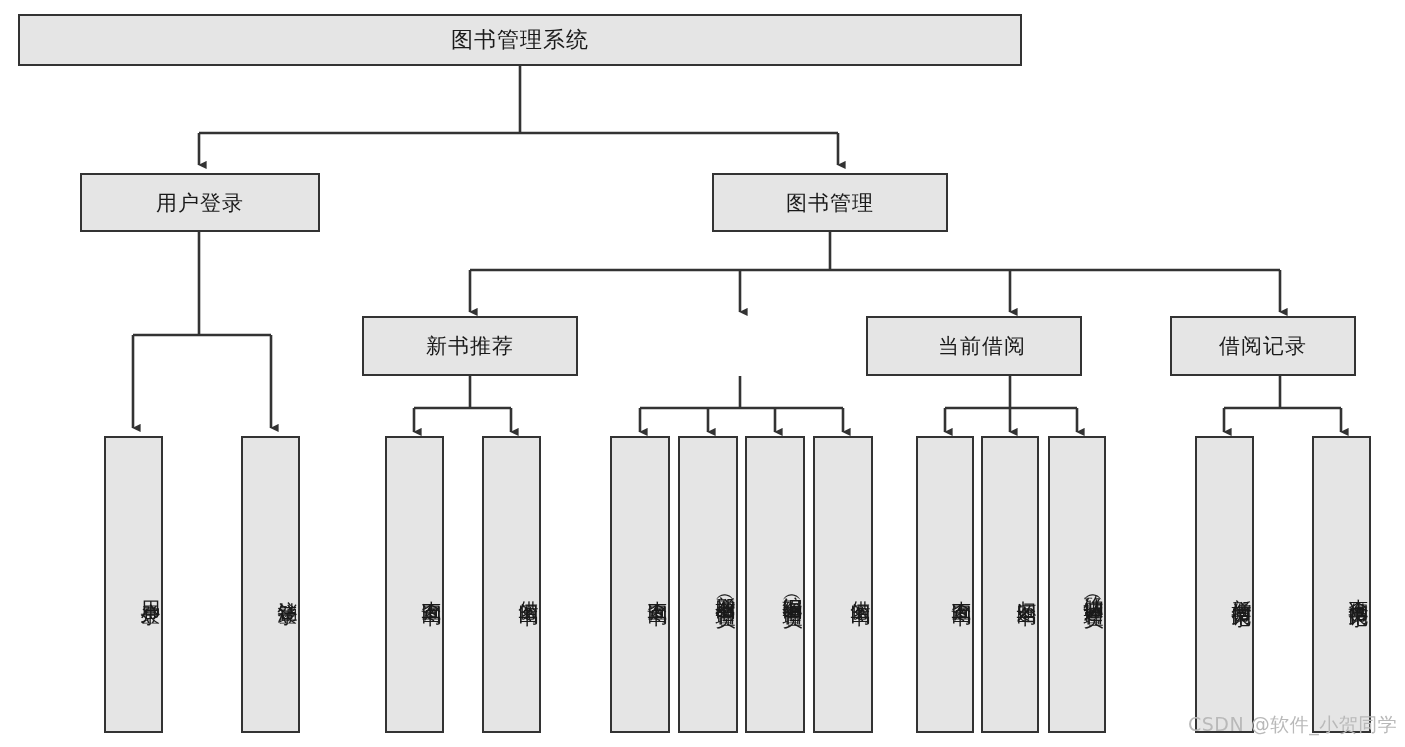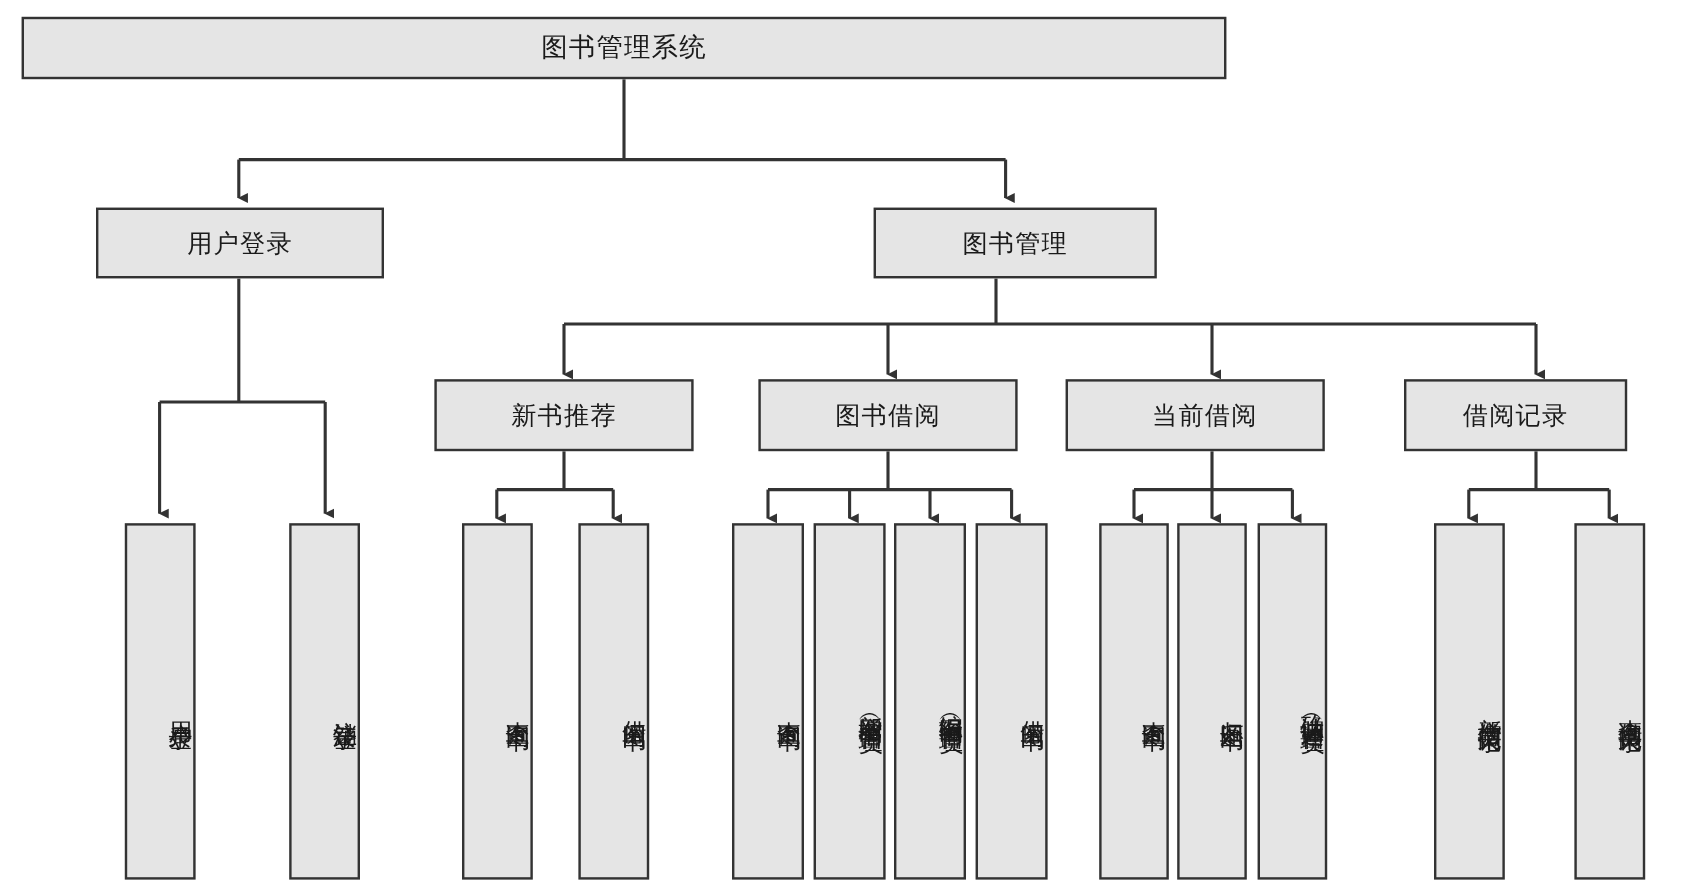--- a/index.html
+++ b/index.html
@@ -119,31 +119,28 @@
     </g>
   </svg>
 
   <div class="node horiz root" style="left:18px; top:14px; width:1004px; height:52px;">
     <span>图书管理系统</span>
   </div>
 
   <div class="node horiz" style="left:80px; top:173px; width:240px; height:59px;">
     <span>用户登录</span>
   </div>
-  <div class="node horiz" style="left:712px; top:173px; width:236px; height:59px;margin-left:16px;">
+  <div class="node horiz" style="left:712px; top:173px; width:236px; height:59px;">
     <span>图书管理</span>
   </div>
 
   <div class="node horiz" style="left:362px; top:316px; width:216px; height:60px;justify-content:center;">
     <span>新书推荐</span>
   </div>
-  <div class="node horiz" style="left:632px; top:316px; width:216px; height:60px;">
-    <span>图书借阅</span>
-  </div>
-  <div class="node horiz" style="left:888px; top:316px; width:216px; height:60px;padding-left:16px;">
+  <div class="node horiz" style="left:866px; top:316px; width:216px; height:60px;padding-left:16px;">
     <span>当前借阅</span>
   </div>
   <div class="node horiz" style="left:1170px; top:316px; width:186px; height:60px;">
     <span>借阅记录</span>
   </div>
 
   <div class="node vert" style="left:104px; top:436px; width:59px; height:297px;">
     <span>用户登录</span>
   </div>
   <div class="node vert" style="left:241px; top:436px; width:59px; height:297px;">
@@ -180,14 +177,15 @@
     <span>确认归还（管理员）</span>
   </div>
 
   <div class="node vert" style="left:1195px; top:436px; width:59px; height:297px;">
     <span>新增借阅记录</span>
   </div>
   <div class="node vert" style="left:1312px; top:436px; width:59px; height:297px;">
     <span>查询借阅记录</span>
   </div>
 
+  <div class="watermark">CSDN @软件_小贺同学</div>
 
 </div>
 
 </body></html>

